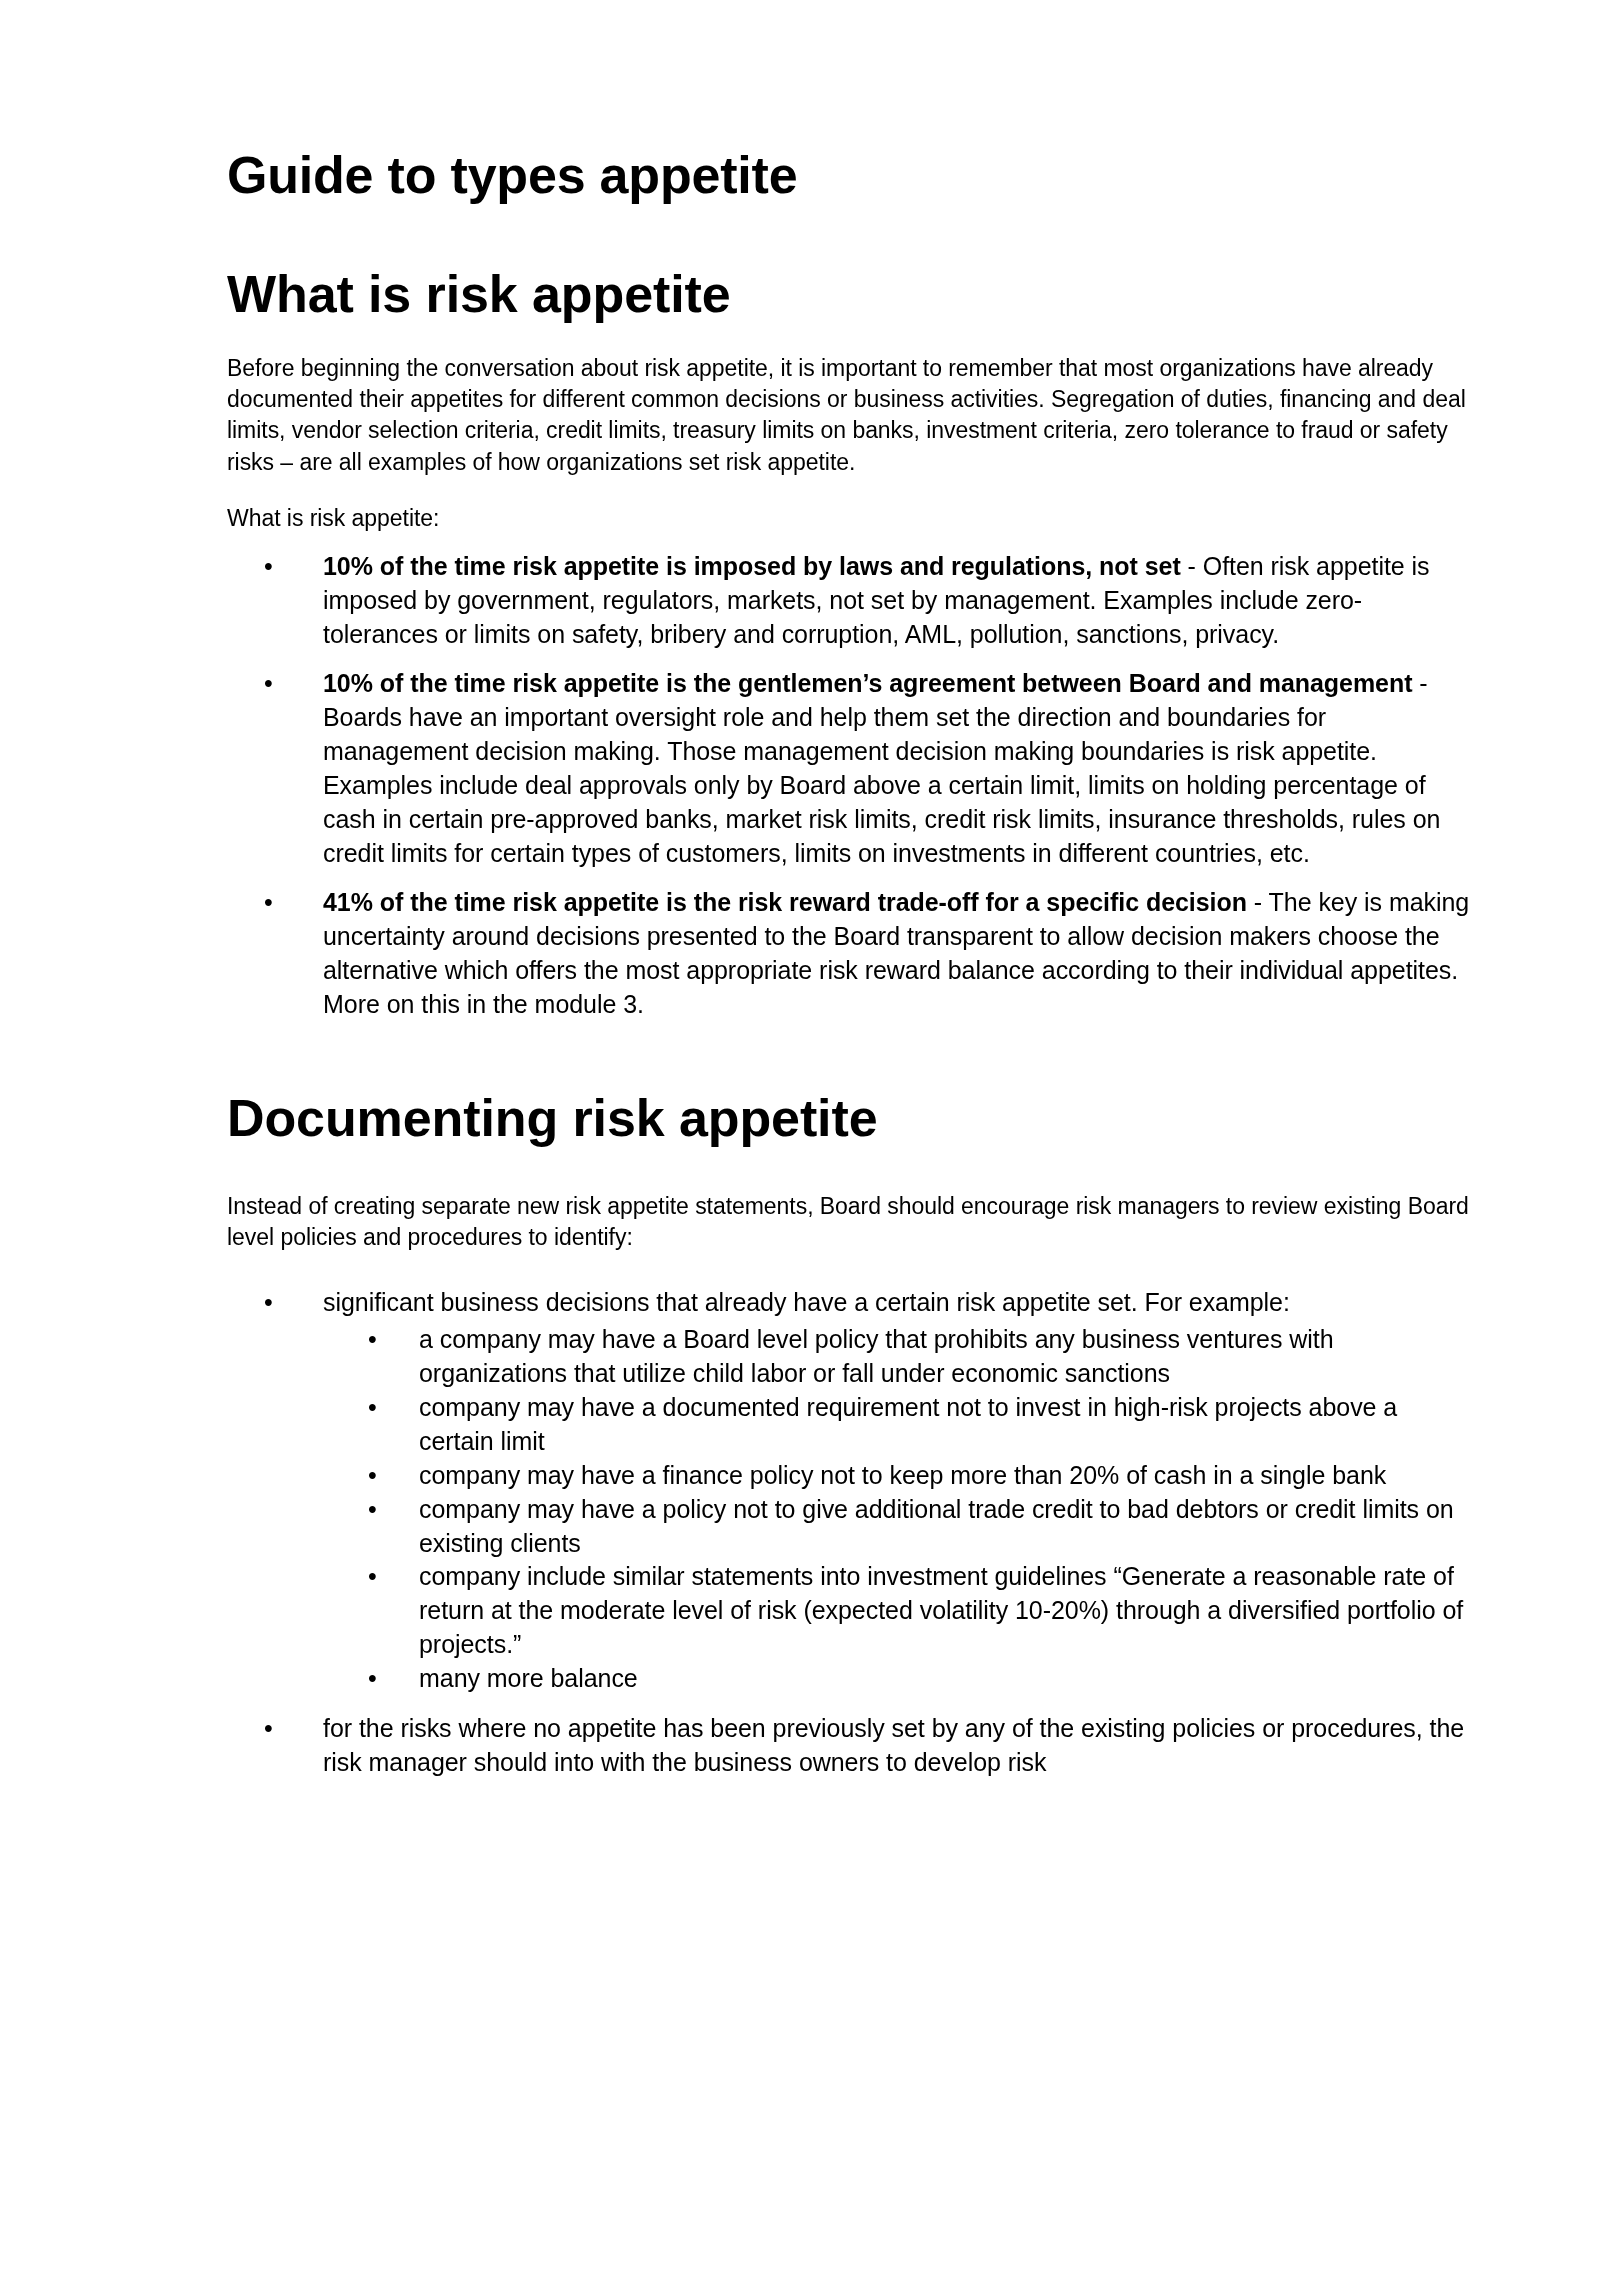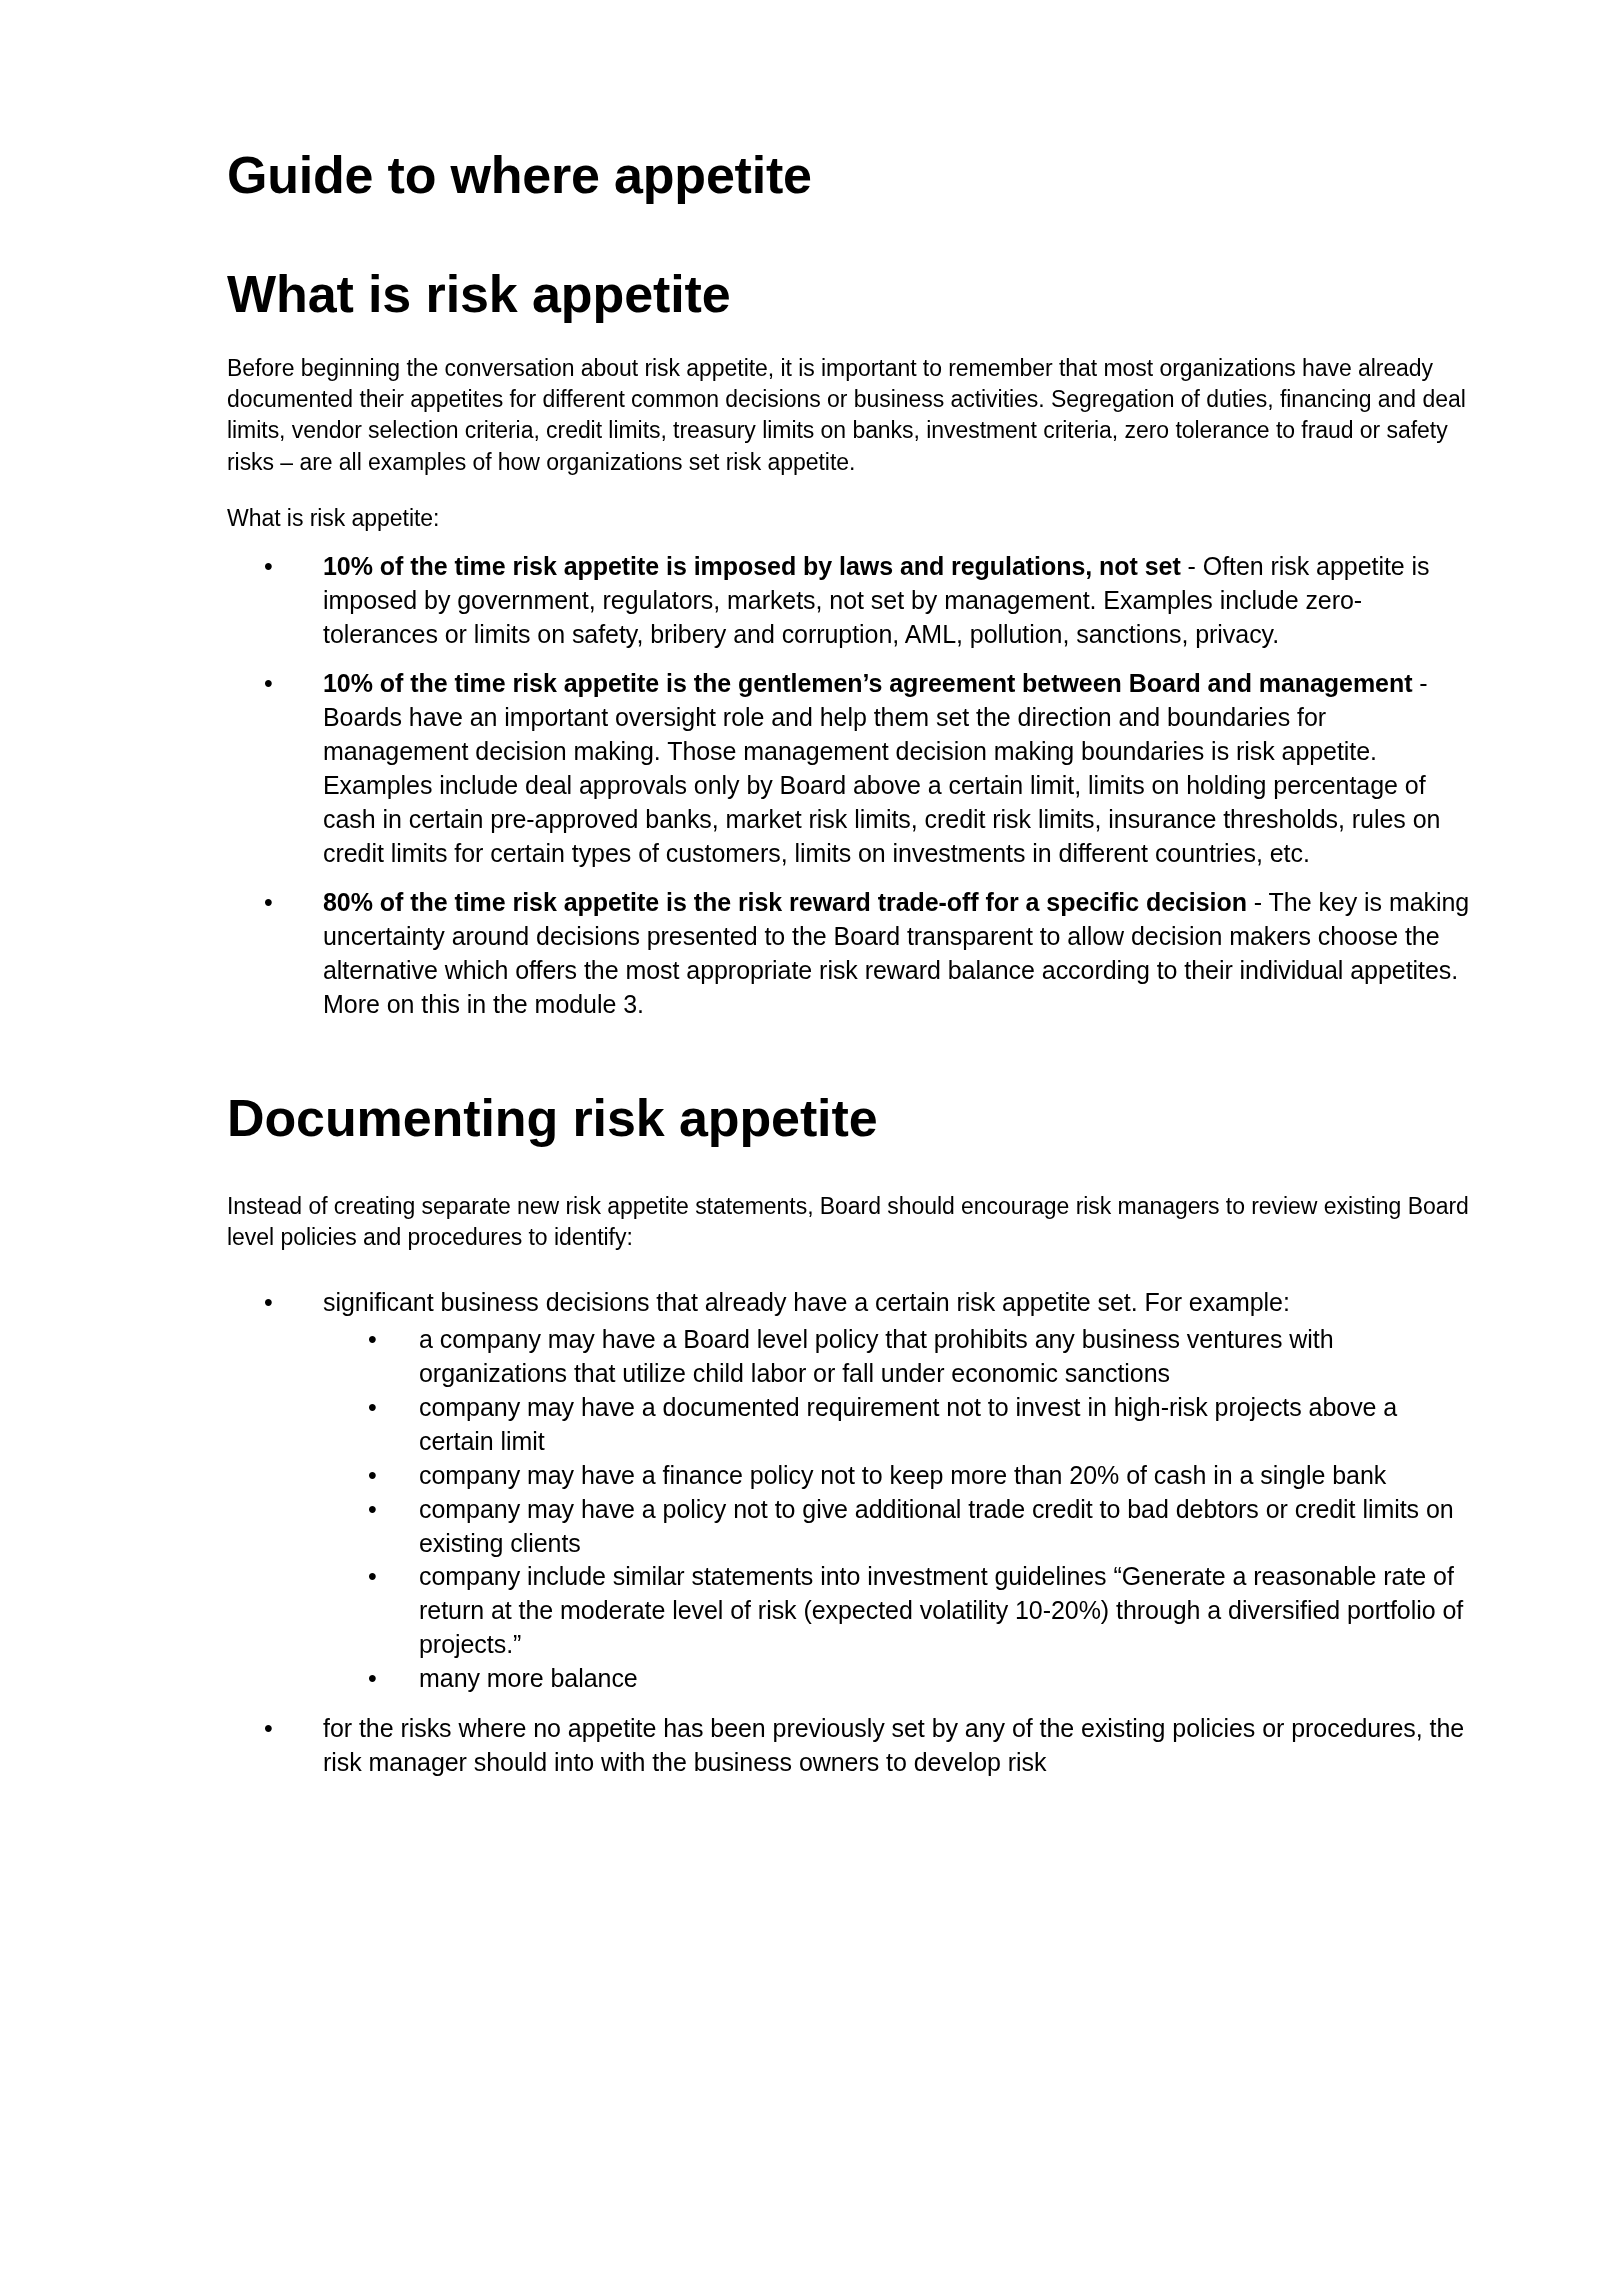--- a/index.html
+++ b/index.html
@@ -102,40 +102,40 @@
   .strong {
     font-weight: bold;
   }
 </style>
 </head>
 <body>
 
 <div class="page">
   <div class="content">
 
-    <h1 class="doc-title">Guide to where appetite</h1>
+    <h1 class="doc-title">Guide to types appetite</h1>
 
     <h2 class="section-heading">What is risk appetite</h2>
 
     <p class="body-text">Before beginning the conversation about risk appetite, it is important to remember that most organizations have already documented their appetites for different common decisions or business activities. Segregation of duties, financing and deal limits, vendor selection criteria, credit limits, treasury limits on banks, investment criteria, zero tolerance to fraud or safety risks – are all examples of how organizations set risk appetite.</p>
 
     <p class="body-text tight">What is risk appetite:</p>
 
     <ul class="lvl1">
       <li>
         <span class="bullet-mark">•</span>
         <span class="strong">10% of the time risk appetite is imposed by laws and regulations, not set</span><span> - Often risk appetite is imposed by government, regulators, markets, not set by management. Examples include zero-tolerances or limits on safety, bribery and corruption, AML, pollution, sanctions, privacy.</span>
       </li>
       <li>
         <span class="bullet-mark">•</span>
         <span class="strong">10% of the time risk appetite is the gentlemen’s agreement between Board and management</span><span> - Boards have an important oversight role and help them set the direction and boundaries for management decision making. Those management decision making boundaries is risk appetite. Examples include deal approvals only by Board above a certain limit, limits on holding percentage of cash in certain pre-approved banks, market risk limits, credit risk limits, insurance thresholds, rules on credit limits for certain types of customers, limits on investments in different countries, etc.</span>
       </li>
       <li>
         <span class="bullet-mark">•</span>
-        <span class="strong">80% of the time risk appetite is the risk reward trade-off for a specific decision</span><span> - The key is making uncertainty around decisions presented to the Board transparent to allow decision makers choose the alternative which offers the most appropriate risk reward balance according to their individual appetites. More on this in the module 3.</span>
+        <span class="strong">41% of the time risk appetite is the risk reward trade-off for a specific decision</span><span> - The key is making uncertainty around decisions presented to the Board transparent to allow decision makers choose the alternative which offers the most appropriate risk reward balance according to their individual appetites. More on this in the module 3.</span>
       </li>
     </ul>
 
     <h2 class="section-heading second">Documenting risk appetite</h2>
 
     <p class="body-text lead2">Instead of creating separate new risk appetite statements, Board should encourage risk managers to review existing Board level policies and procedures to identify:</p>
 
     <ul class="lvl1">
       <li>
         <span class="bullet-mark">•</span>

